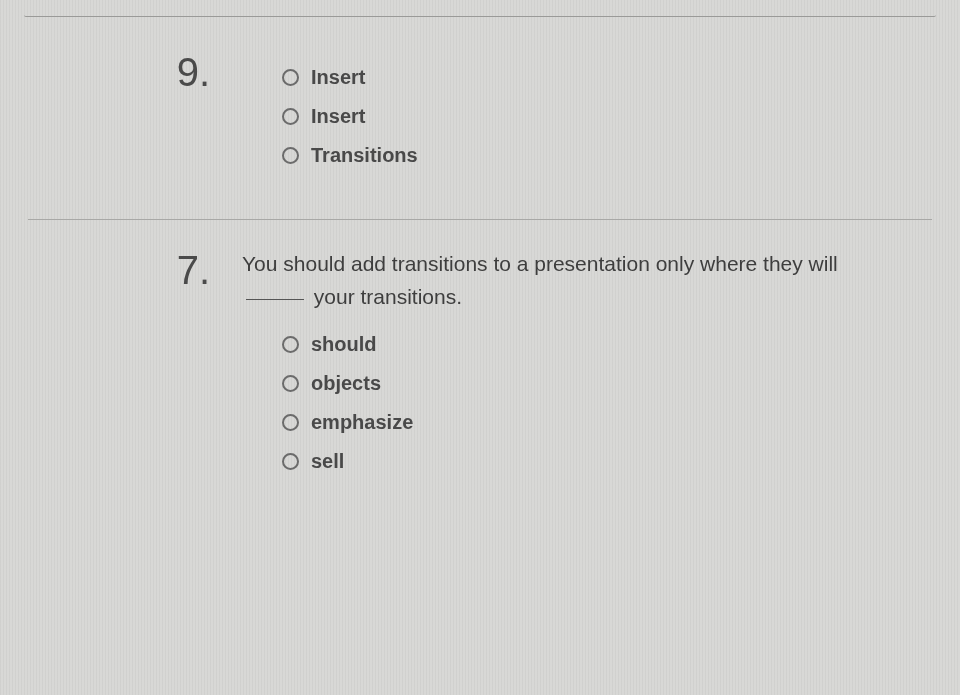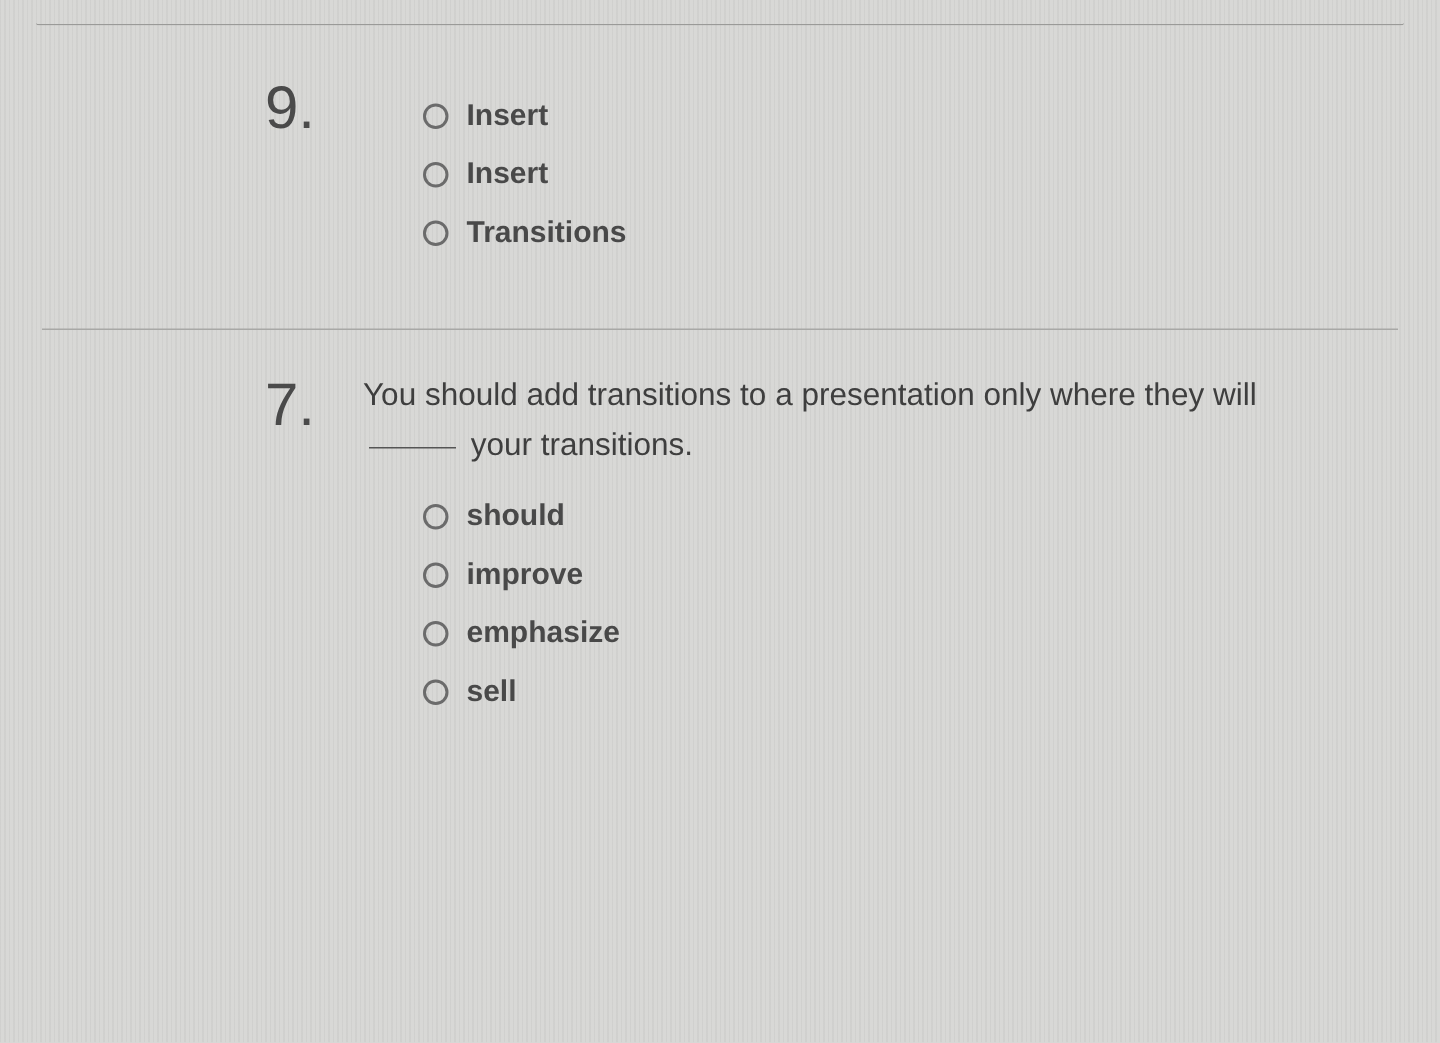--- a/index.html
+++ b/index.html
@@ -154,21 +154,21 @@
       <div class="q-text">
         <span>You should add transitions to a presentation only where they will </span><span class="blank"></span><span> your transitions.</span>
       </div>
       <div class="options">
         <div class="option">
           <span class="radio"></span>
           <span>should</span>
         </div>
         <div class="option">
           <span class="radio"></span>
-          <span>improve</span>
+          <span>objects</span>
         </div>
         <div class="option">
           <span class="radio"></span>
           <span>emphasize</span>
         </div>
         <div class="option">
           <span class="radio"></span>
           <span>sell</span>
         </div>
       </div>

